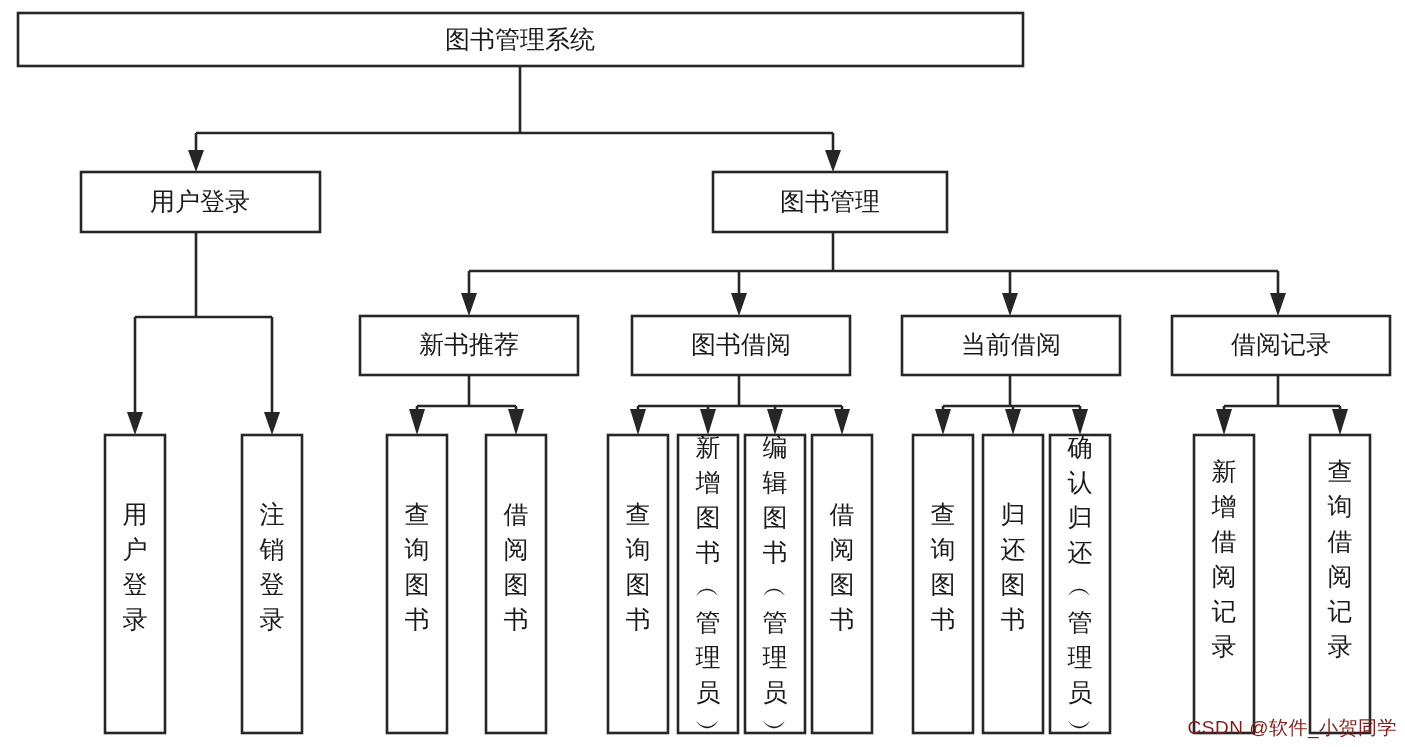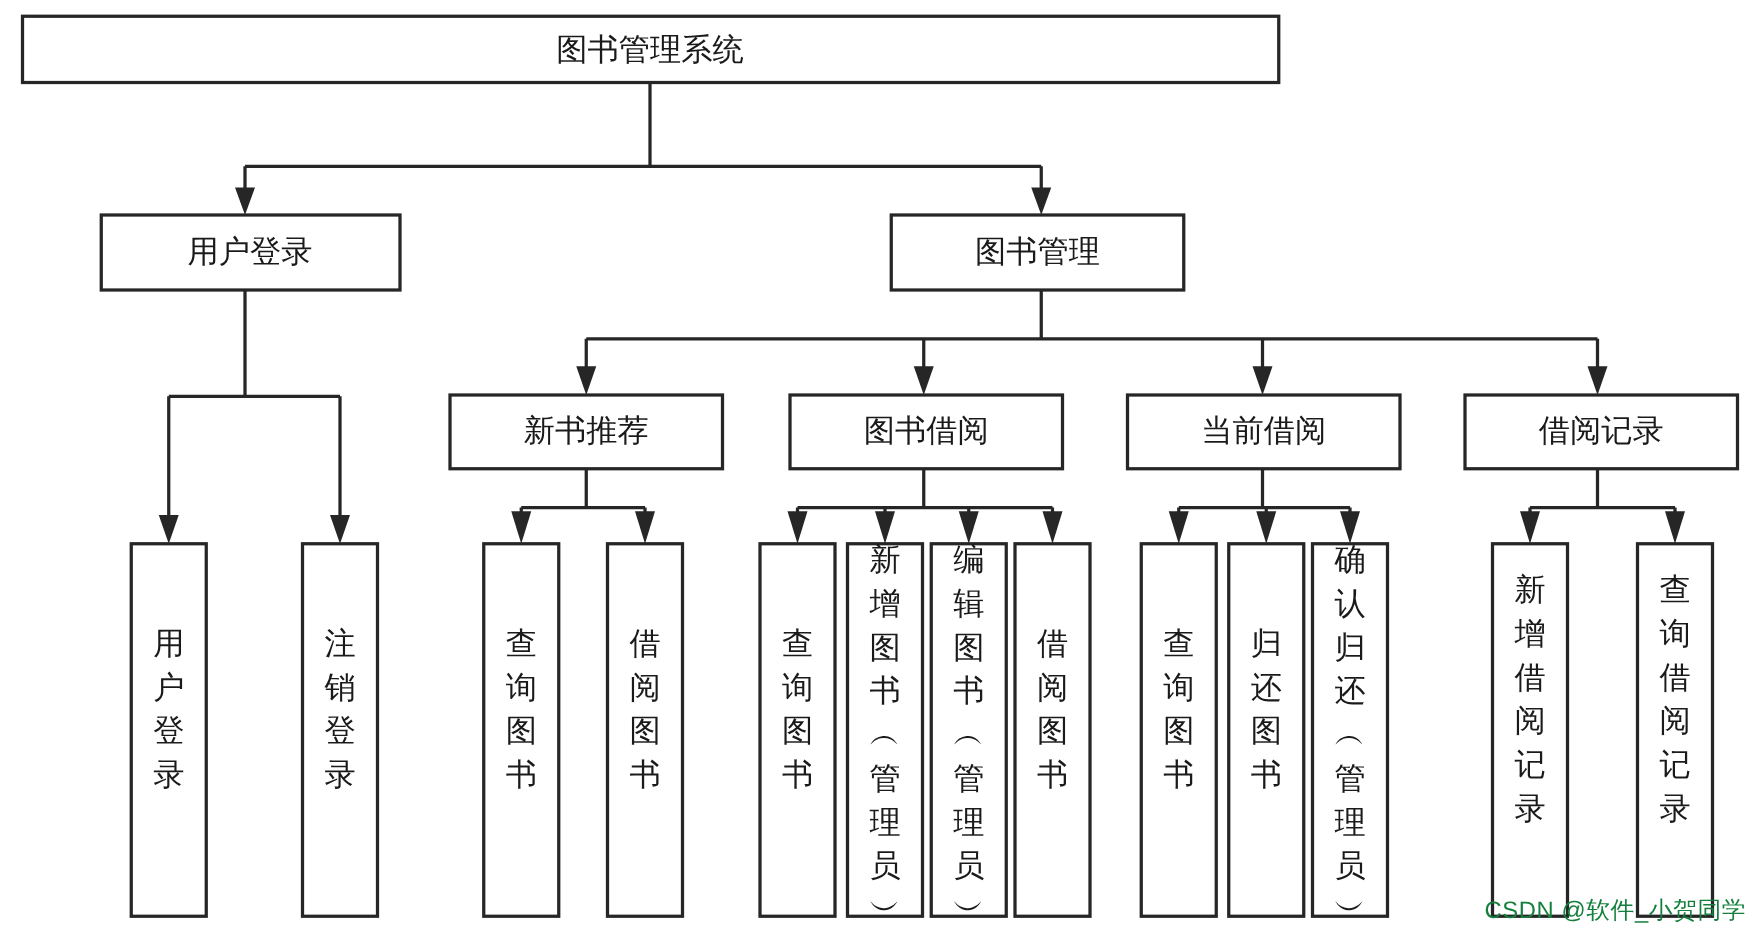--- a/index.html
+++ b/index.html
@@ -47,21 +47,21 @@
   .arrow-head {
     fill: #262626;
     stroke: none;
   }
   .watermark {
     position: absolute;
     right: 8px;
     bottom: 6px;
     font-family: "Liberation Sans", "DejaVu Sans", sans-serif;
     font-size: 19px;
-    color: #15803d;
+    color: #7f1d1d;
     letter-spacing: 0.5px;
     white-space: nowrap;
     pointer-events: none;
   }
 </style>
 </head>
 <body>
 
 <svg id="diagram" viewBox="0 0 1405 747" xmlns="http://www.w3.org/2000/svg">
 

